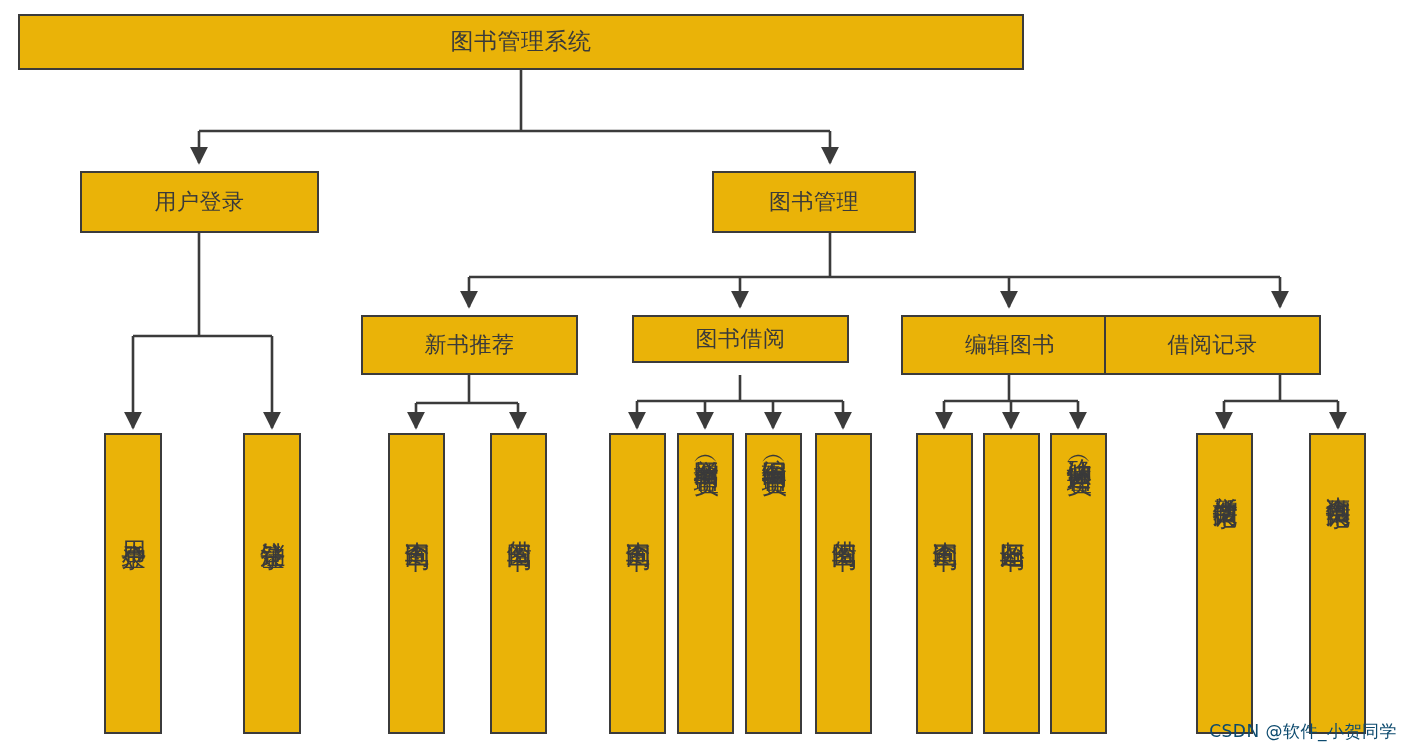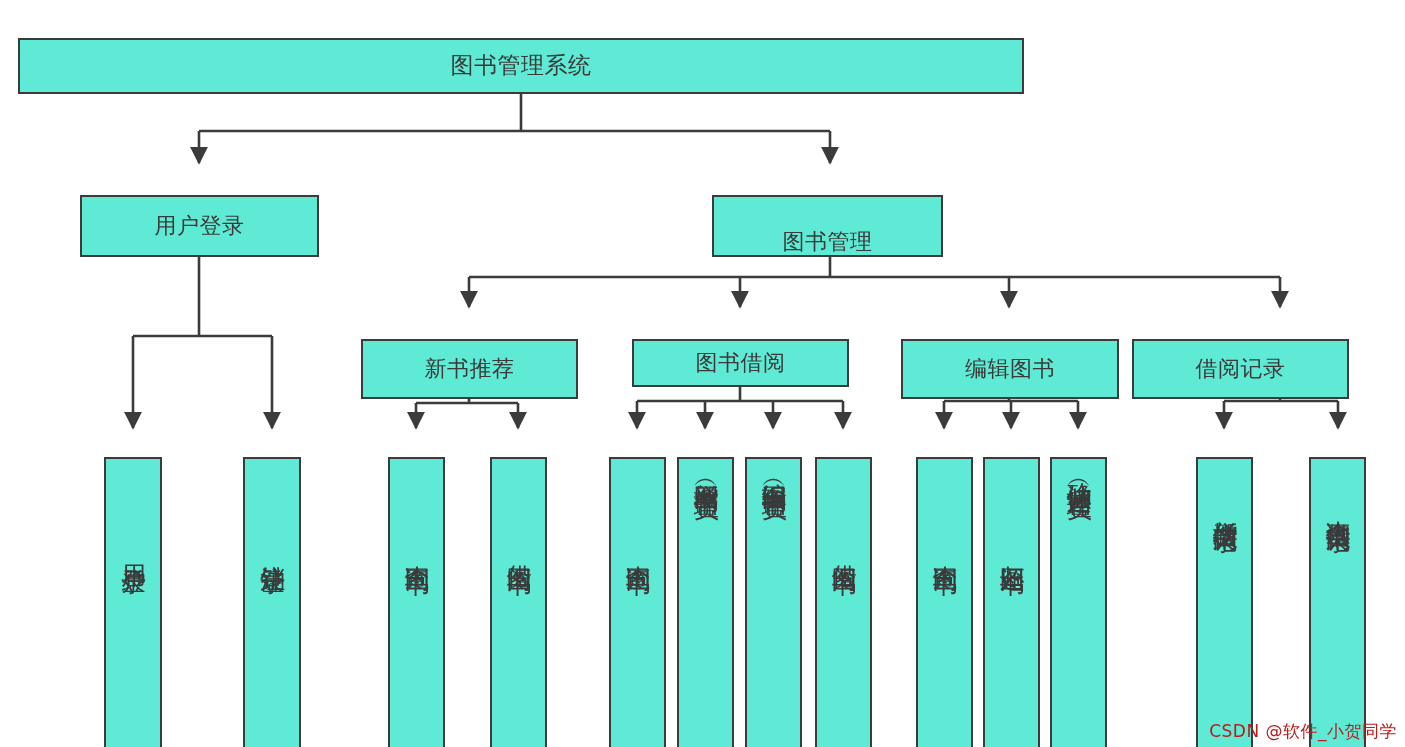--- a/index.html
+++ b/index.html
@@ -20,28 +20,27 @@
     position:absolute;
     left:0; top:0;
     width:1405px;
     height:747px;
     pointer-events:none;
   }
   
   .node{
     position:absolute;
     box-sizing:border-box;
-    background:#5eead4;
+    background:#eab308;
     border:2.5px solid #3b3b3b;
     display:flex;
     align-items:center;
     justify-content:center;
     color:#333333;
     z-index:3;
-    margin-top:24px;
   }
   .node .label{
     display:block;
     text-align:center;
     line-height:1.18;
     letter-spacing:0.5px;
     color:#3a3a3a;
   }
   
   .node.horiz .label{
@@ -64,21 +63,21 @@
     letter-spacing:2px;
     height:auto;
     max-height:100%;
   }
   
   #watermark{
     position:absolute;
     right:8px;
     bottom:4px;
     font-size:17px;
-    color:#b91c1c;
+    color:#0c4a6e;
     white-space:nowrap;
     z-index:5;
     letter-spacing:0.5px;
   }
 </style>
 </head>
 <body>
 
 <div id="canvas">
 
@@ -135,37 +134,37 @@
   </svg>
 
   <div class="node horiz root" style="left:18px; top:14px; width:1006px; height:56px;">
     <span class="label">图书管理系统</span>
   </div>
 
   <div class="node horiz" style="left:80px; top:171px; width:239px; height:62px;">
     <span class="label">用户登录</span>
   </div>
 
-  <div class="node horiz" style="left:712px; top:171px; width:231px; height:62px;align-items:flex-end;">
+  <div class="node horiz" style="left:712px; top:171px; width:204px; height:62px;">
     <span class="label">图书管理</span>
   </div>
 
   <div class="node horiz" style="left:361px; top:315px; width:217px; height:60px;">
     <span class="label">新书推荐</span>
   </div>
 
   <div class="node horiz" style="left:632px; top:315px; width:217px; height:48px;">
     <span class="label">图书借阅</span>
   </div>
 
   <div class="node horiz" style="left:901px; top:315px; width:218px; height:60px;">
     <span class="label">编辑图书</span>
   </div>
 
-  <div class="node horiz" style="left:1132px; top:315px; width:217px; height:60px;">
+  <div class="node horiz" style="left:1104px; top:315px; width:217px; height:60px;">
     <span class="label">借阅记录</span>
   </div>
 
   <div class="node vert" style="left:104px; top:433px; width:58px; height:301px; padding-top:86px;">
     <span class="label">用户登录</span>
   </div>
   <div class="node vert" style="left:243px; top:433px; width:58px; height:301px; padding-top:86px;">
     <span class="label">注销登录</span>
   </div>
 

